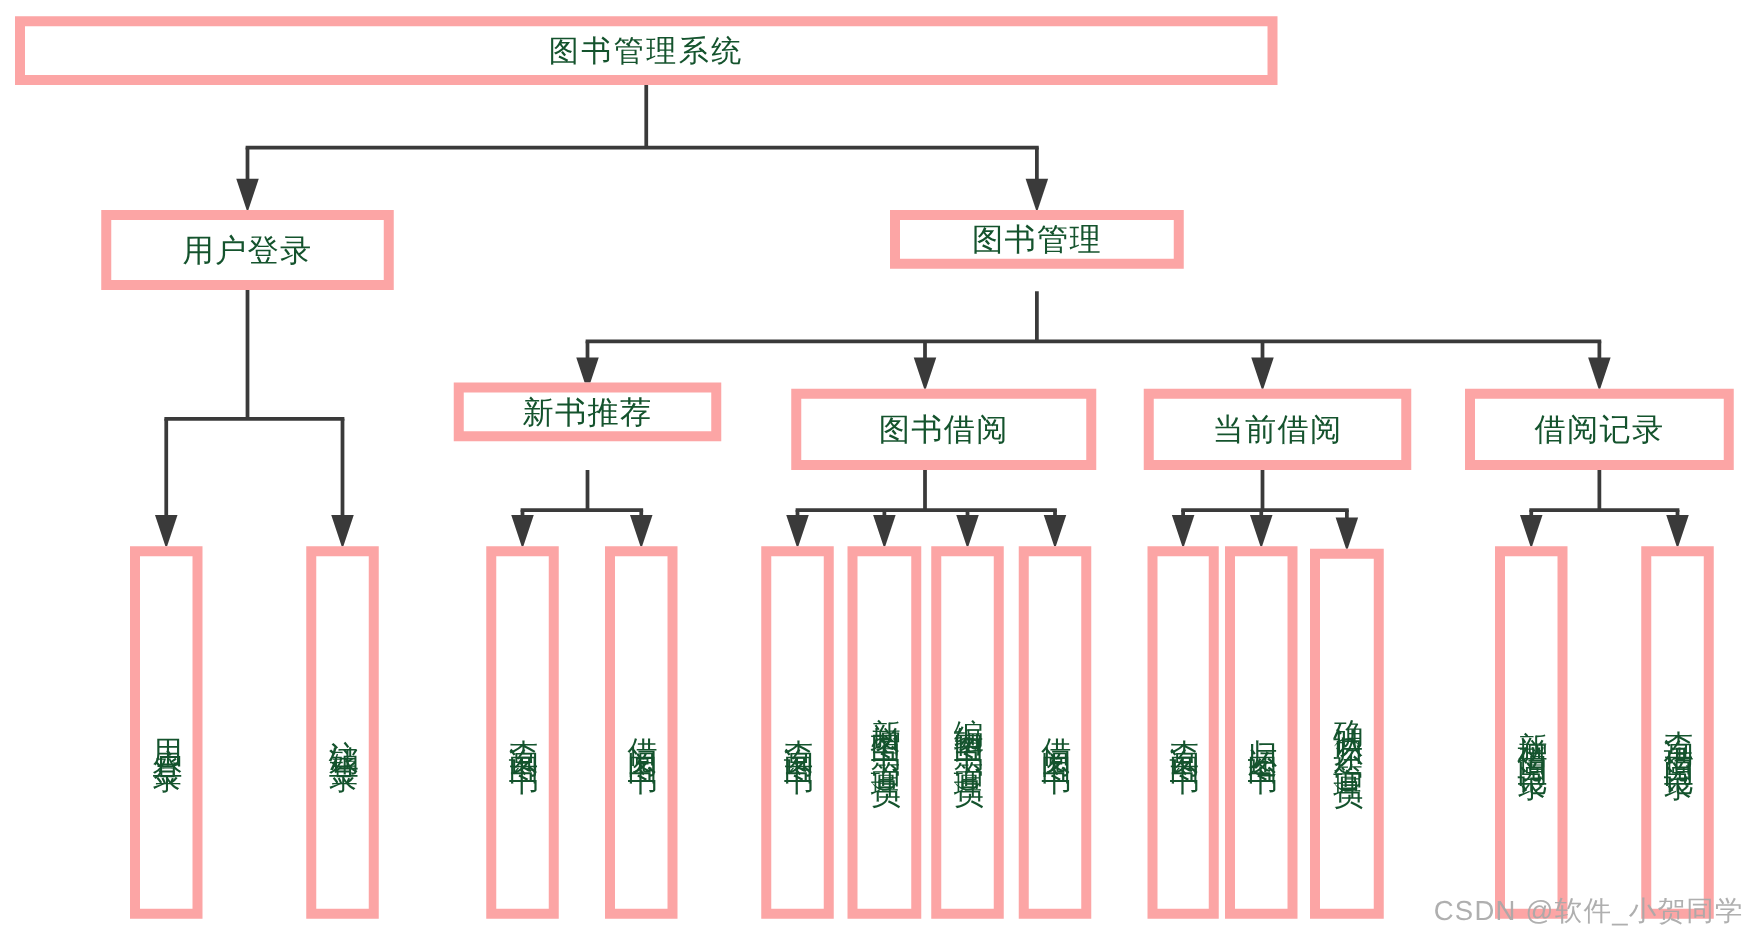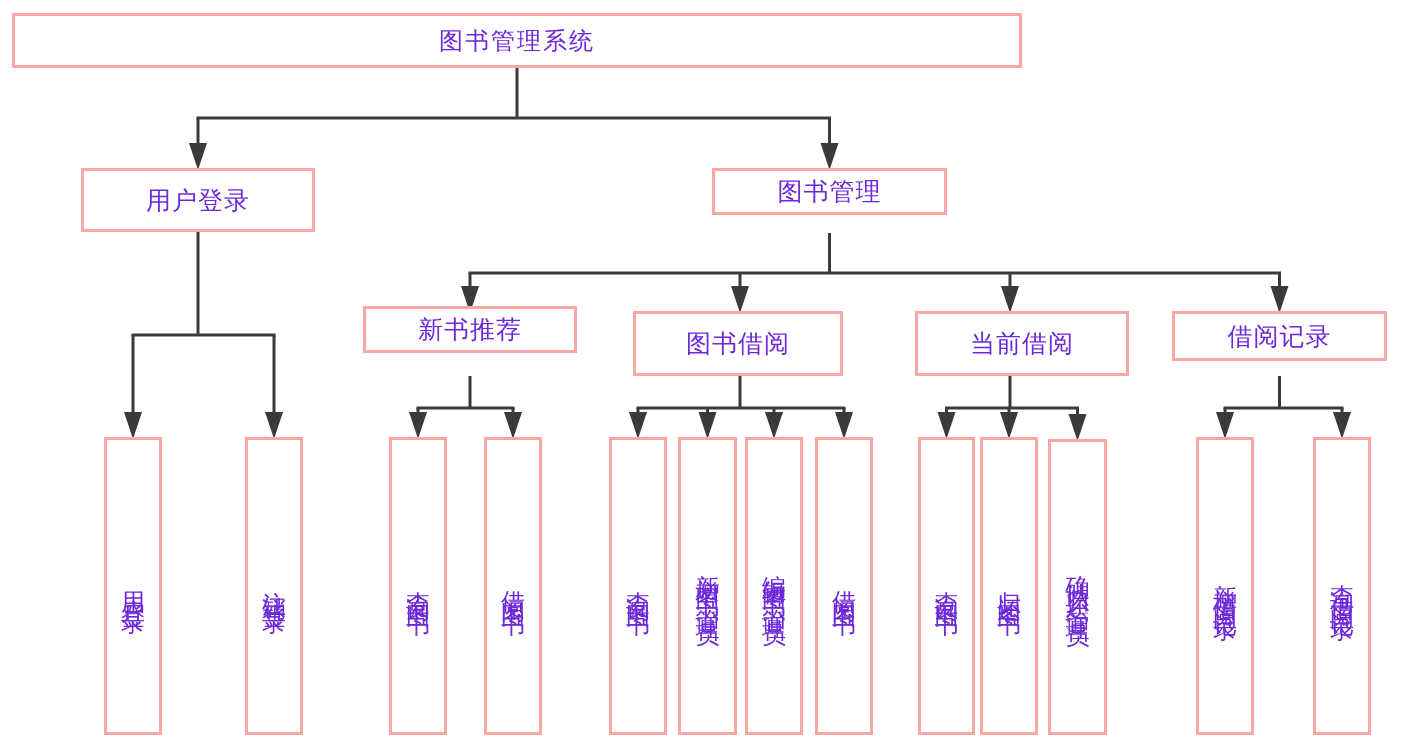--- a/index.html
+++ b/index.html
@@ -18,26 +18,26 @@
   #connector-layer {
     position: absolute;
     left: 0; top: 0;
     width: 1405px;
     height: 747px;
     pointer-events: none;
   }
   .node {
     position: absolute;
     box-sizing: border-box;
-    border: 3px solid #fca5a5;
+    border: 8px solid #fca5a5;
     background: #ffffff;
     display: flex;
     align-items: center;
     justify-content: center;
-    color: #6d28d9;
+    color: #14532d;
     z-index: 2;
   }
   .node.kind-root  { font-size: 24px; letter-spacing: 2px; }
   .node.kind-branch{ font-size: 25px; letter-spacing: 1px; }
   .node.kind-leaf  { font-size: 24px; }
   .node.kind-leaf .lbl {
     writing-mode: vertical-rl;
     text-orientation: mixed;
     letter-spacing: 7px;
     line-height: 1;
@@ -118,27 +118,27 @@
       </div>
       <div class="node kind-branch" style="left: 81px; top: 168px; width: 234px; height: 64px;">
         <span class="lbl">用户登录</span>
       </div>
       <div class="node kind-branch" style="left: 712px; top: 168px; width: 235px; height: 47px;">
         <span class="lbl">图书管理</span>
       </div>
       <div class="node kind-branch" style="left: 363px; top: 306px; width: 214px; height: 47px; font-family: Liberation Serif, serif;">
         <span class="lbl">新书推荐</span>
       </div>
-      <div class="node kind-branch" style="left: 633px; top: 311px; width: 210px; height: 65px;">
+      <div class="node kind-branch" style="left: 633px; top: 311px; width: 244px; height: 65px;">
         <span class="lbl">图书借阅</span>
       </div>
       <div class="node kind-branch" style="left: 903px; top: 311px; width: 214px; height: 65px; margin-left: 12px;">
         <span class="lbl">当前借阅</span>
       </div>
-      <div class="node kind-branch" style="left: 1172px; top: 311px; width: 215px; height: 50px;">
+      <div class="node kind-branch" style="left: 1172px; top: 311px; width: 215px; height: 65px;">
         <span class="lbl">借阅记录</span>
       </div>
       <div class="node kind-leaf" style="left: 104px; top: 437px; width: 58px; height: 298px;">
         <span class="lbl">用户登录</span>
       </div>
       <div class="node kind-leaf" style="left: 245px; top: 437px; width: 58px; height: 298px;">
         <span class="lbl">注销登录</span>
       </div>
       <div class="node kind-leaf" style="left: 389px; top: 437px; width: 58px; height: 298px;">
         <span class="lbl">查询图书</span>
@@ -167,13 +167,14 @@
       <div class="node kind-leaf" style="left: 1048px; top: 439px; width: 59px; height: 296px;">
         <span class="lbl">确认归还（管理员）</span>
       </div>
       <div class="node kind-leaf" style="left: 1196px; top: 437px; width: 58px; height: 298px;">
         <span class="lbl">新增借阅记录</span>
       </div>
       <div class="node kind-leaf" style="left: 1313px; top: 437px; width: 58px; height: 298px;">
         <span class="lbl">查询借阅记录</span>
       </div>
     </div>
+  <div class="watermark">CSDN @软件_小贺同学</div>
 </div>
 
 </body></html>

